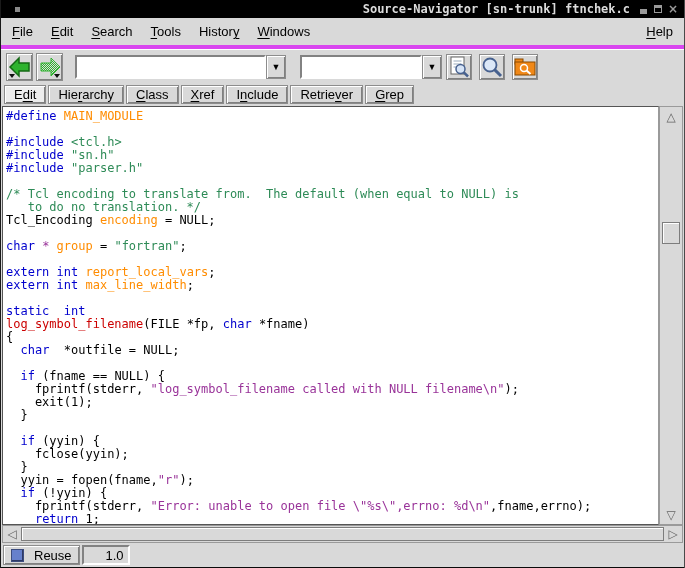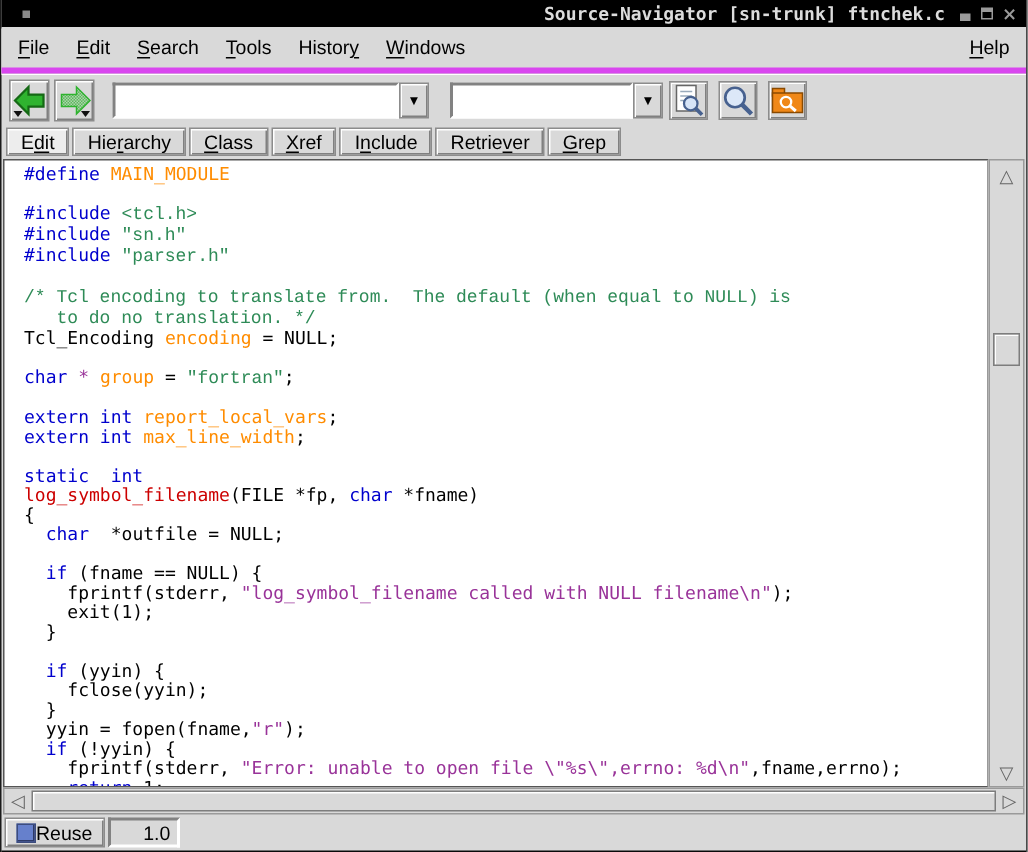--- a/index.html
+++ b/index.html
@@ -39,36 +39,36 @@
 
   
   .tabbar{height:21px;display:flex;align-items:flex-start;padding:0 0 0 3px;flex:0 0 auto;font-size:13px;}
   .tab{height:19px;line-height:17px;padding:0 9px;margin-right:2px;white-space:pre;background:var(--chrome-bg);border:1px solid #8c8c8c;box-shadow:inset 1px 1px 0 #ffffff,inset -1px -1px 0 #808080;box-sizing:border-box;cursor:default;}
   .tab.active{background:#ededed;}
 
   
   .editor{height:437px;flex:0 0 auto;display:flex;flex-direction:column;padding:0 1px;}
   .erow{flex:1;display:flex;min-height:0;}
   .codewrap{flex:1;background:var(--editor-bg);border:1px solid #555;border-right:1px solid #9a9a9a;overflow:hidden;}
-  .code{font:12px/13px "DejaVu Sans Mono",monospace;white-space:pre;padding:3px 0 0 13px;color:var(--plain);}
-  .tok-k{color:var(--keyword);} .tok-n{color:var(--identifier);} .tok-g{color:var(--string);font-family:Liberation Mono, monospace;}
+  .code{font:12px/13px "DejaVu Sans Mono",monospace;white-space:pre;padding:3px 0 0 3px;color:var(--plain);}
+  .tok-k{color:var(--keyword);} .tok-n{color:var(--identifier);} .tok-g{color:var(--string);}
   .tok-p{color:var(--string-alt);} .tok-r{color:var(--function-def);} .tok-x{color:var(--plain);}
 
   .vscroll{width:24px;background:var(--chrome-bg);border:1px solid #9a9a9a;display:flex;flex-direction:column;box-sizing:border-box;}
   .sarrow{height:19px;display:flex;align-items:center;justify-content:center;font-size:12px;color:#666;flex:0 0 auto;cursor:default;}
   .vtrough{flex:1;position:relative;}
   .vthumb{position:absolute;left:2px;right:2px;top:96px;height:20px;background:var(--chrome-bg);border:1px solid #7d7d7d;box-shadow:inset 1px 1px 0 #fff;}
   .hscroll{height:18px;background:var(--chrome-bg);border:1px solid #9a9a9a;display:flex;align-items:stretch;box-sizing:border-box;flex:0 0 auto;}
   .hscroll .sarrow{height:auto;width:18px;}
   .htrough{flex:1;position:relative;padding:1px 0;}
   .hthumb{height:100%;background:var(--chrome-bg);border:1px solid #7d7d7d;box-shadow:inset 1px 1px 0 #fff;box-sizing:border-box;}
 
   
   .statusbar{height:24px;display:flex;align-items:center;padding:0 2px;flex:0 0 auto;font-size:13px;gap:2px;}
-  .sbtn{height:20px;display:flex;align-items:center;gap:0;padding:0 7px;font-size:13px;font-family:"Liberation Sans",sans-serif;cursor:default;}
+  .sbtn{height:20px;display:flex;align-items:center;gap:10px;padding:0 7px;font-size:13px;font-family:"Liberation Sans",sans-serif;cursor:default;}
   .ind{width:11px;height:11px;background:var(--toggle-indicator);border:1px solid #3c4c7e;box-shadow:inset -1px -1px 0 #2e3a66;}
   .sfield{height:20px;background:var(--chrome-bg);border:2px solid;border-color:#828282 #ffffff #ffffff #828282;box-sizing:border-box;display:flex;align-items:center;font-size:13px;}
   .sfield.pos{width:48px;justify-content:flex-end;padding-right:4px;}
   .sfield.file{flex:1;padding-left:4px;white-space:nowrap;overflow:hidden;}
 
   .winfoot{height:5px;background:#0a0a0a;flex:0 0 auto;margin-top:auto;}
 </style>
 </head>
 <body>
 

